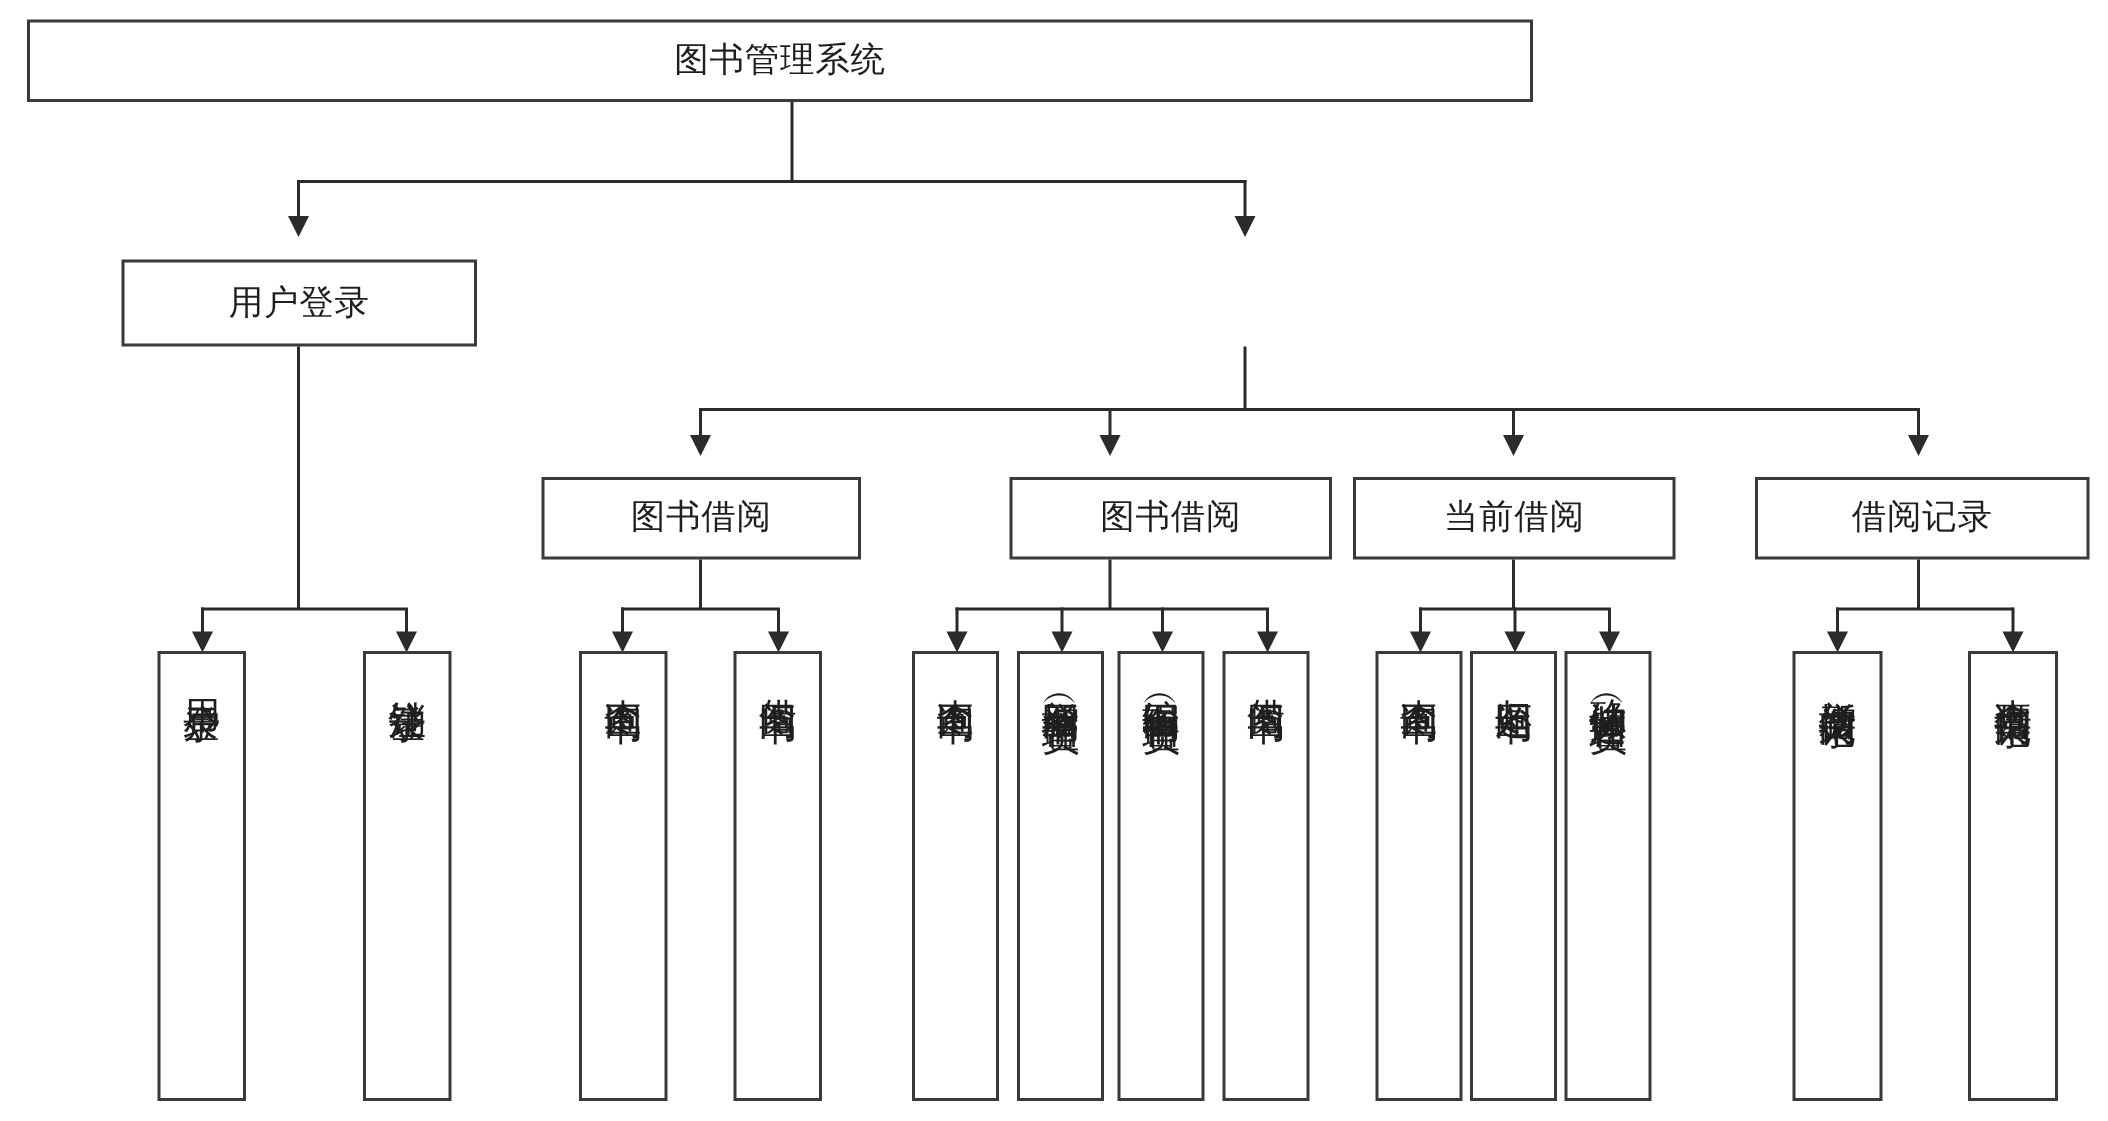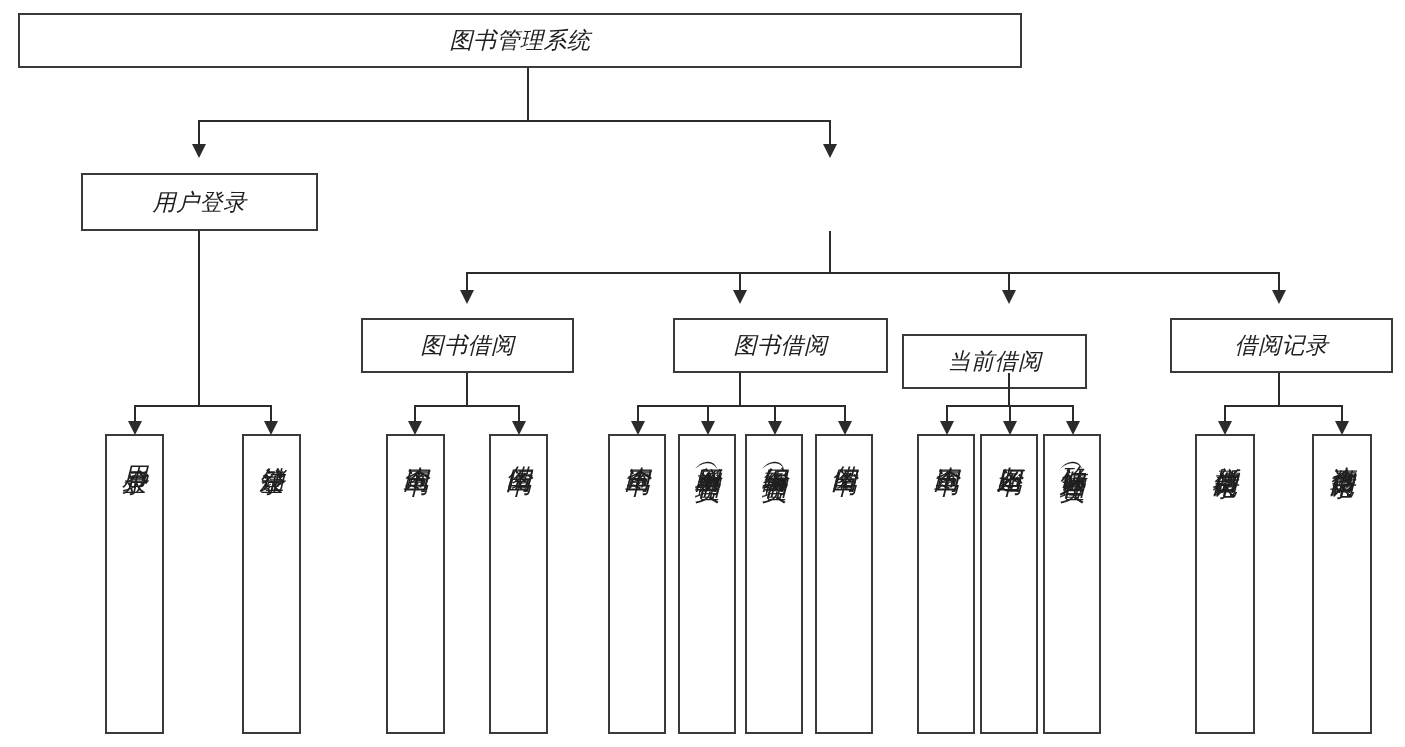--- a/index.html
+++ b/index.html
@@ -7,21 +7,20 @@
   body{
     font-family:"DejaVu Sans","Liberation Sans",sans-serif;
     color:#1a1a1a;
   }
   #canvas{
     position:relative;
     width:1405px;
     height:747px;
     background:#ffffff;
     overflow:hidden;
-    font-style:italic;
   }
   
   .node{
     position:absolute;
     box-sizing:border-box;
     background:#ffffff;
     border:2px solid #3a3a3a;
     display:flex;
     align-items:center;
     justify-content:center;
@@ -121,21 +120,21 @@
   <div class="arrow" style="left:1272px;top:290px;"></div>
 
   <div class="node h" style="left:361px;top:318px;width:213px;height:55px;">
     <span class="label">图书借阅</span>
   </div>
 
   <div class="node h" style="left:633px;top:318px;width:215px;height:55px;margin-left:40px;">
     <span class="label">图书借阅</span>
   </div>
 
-  <div class="node h" style="left:902px;top:318px;width:185px;height:55px;margin-top:16px;">
+  <div class="node h" style="left:902px;top:318px;width:215px;height:55px;">
     <span class="label">当前借阅</span>
   </div>
 
   <div class="node h" style="left:1170px;top:318px;width:223px;height:55px;">
     <span class="label">借阅记录</span>
   </div>
 
   <div class="ln v" style="left:466px;top:373px;height:33px;"></div>
   <div class="ln h" style="left:414px;top:405px;width:104px;"></div>
   <div class="ln v" style="left:414px;top:405px;height:20px;"></div>

